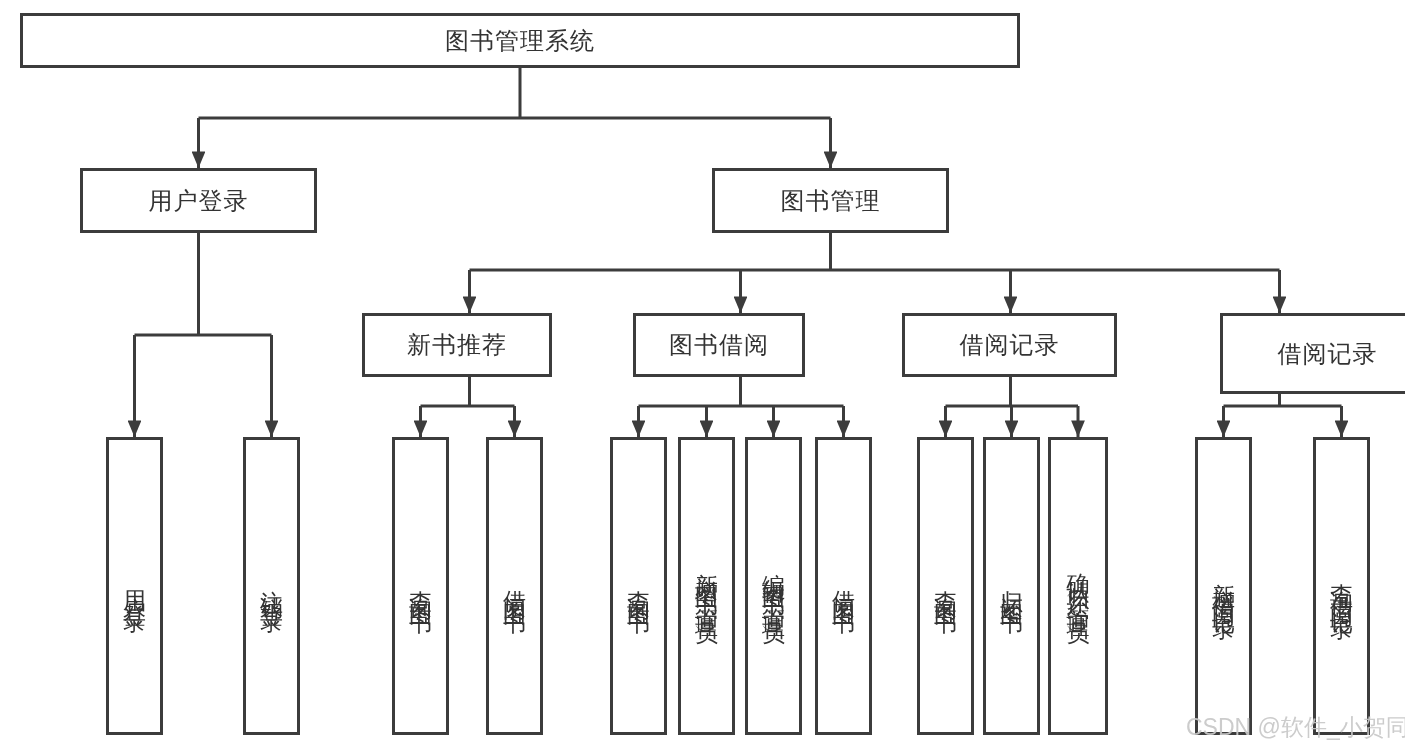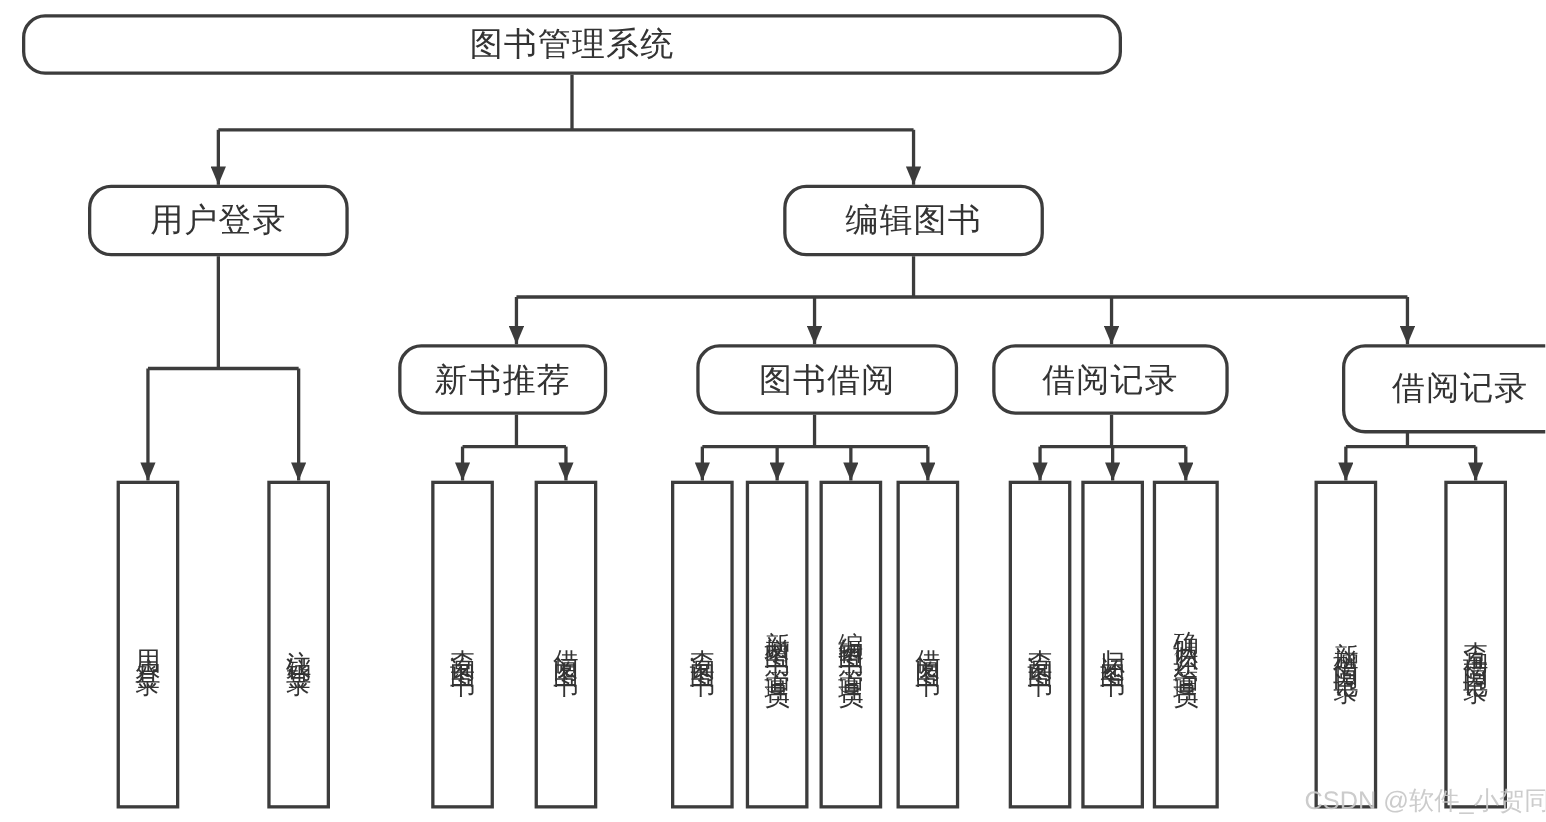--- a/index.html
+++ b/index.html
@@ -24,21 +24,21 @@
     box-sizing:border-box;
     border:3px solid var(--line);
     background:#fff;
     color:var(--text);
     display:flex;
     align-items:center;
     justify-content:center;
     z-index:2;
     text-align:center;
   }
-  .node.h{font-size:30px;letter-spacing:1px;border-radius:21px;}
+  .node.h{font-size:24px;letter-spacing:1px;}
   .node.v{
     writing-mode:vertical-rl;
     text-orientation:mixed;
     font-size:23px;
     letter-spacing:7px;
     line-height:1;
   }
   .watermark{
     position:absolute;
     left:1186px;top:712px;
@@ -88,24 +88,24 @@
     <path marker-end="url(#arw)" d="M945.5 406 V437"></path>
     <path marker-end="url(#arw)" d="M1011.5 406 V437"></path>
     <path marker-end="url(#arw)" d="M1078 406 V437"></path>
     <path marker-end="url(#arw)" d="M1223.5 406 V437"></path>
     <path marker-end="url(#arw)" d="M1341.5 406 V437"></path>
   </svg>
 
   <div class="node h" style="left:20px;top:13px;width:1000px;height:55px">图书管理系统</div>
 
   <div class="node h" style="left:80px;top:168px;width:237px;height:65px">用户登录</div>
-  <div class="node h" style="left:712px;top:168px;width:237px;height:65px">编辑图书</div>
+  <div class="node h" style="left:712px;top:168px;width:237px;height:65px">图书管理</div>
 
   <div class="node h" style="left:362px;top:313px;width:190px;height:64px">新书推荐</div>
-  <div class="node h" style="left:633px;top:313px;width:238px;height:64px">图书借阅</div>
+  <div class="node h" style="left:633px;top:313px;width:172px;height:64px">图书借阅</div>
   <div class="node h" style="left:902px;top:313px;width:215px;height:64px">借阅记录</div>
   <div class="node h" style="left:1220px;top:313px;width:215px;height:81px">借阅记录</div>
 
   <div class="node v" style="left:106px;top:437px;width:57px;height:298px">用户登录</div>
   <div class="node v" style="left:243px;top:437px;width:57px;height:298px">注销登录</div>
 
   <div class="node v" style="left:392px;top:437px;width:57px;height:298px">查询图书</div>
   <div class="node v" style="left:486px;top:437px;width:57px;height:298px">借阅图书</div>
 
   <div class="node v" style="left:610px;top:437px;width:57px;height:298px">查询图书</div>

